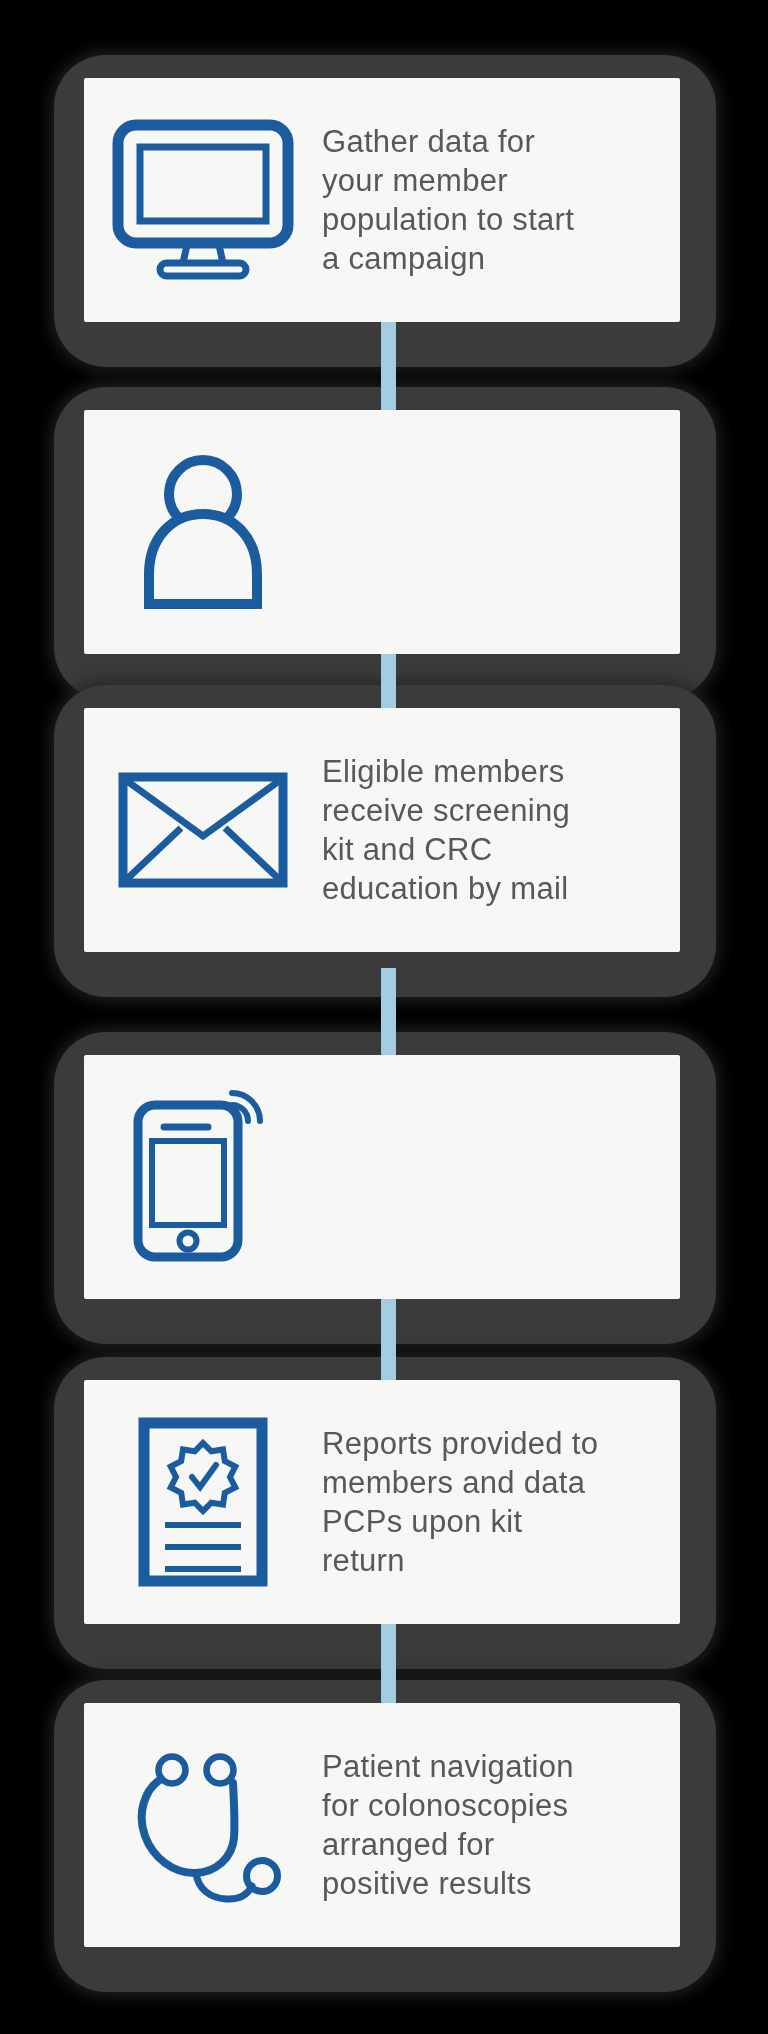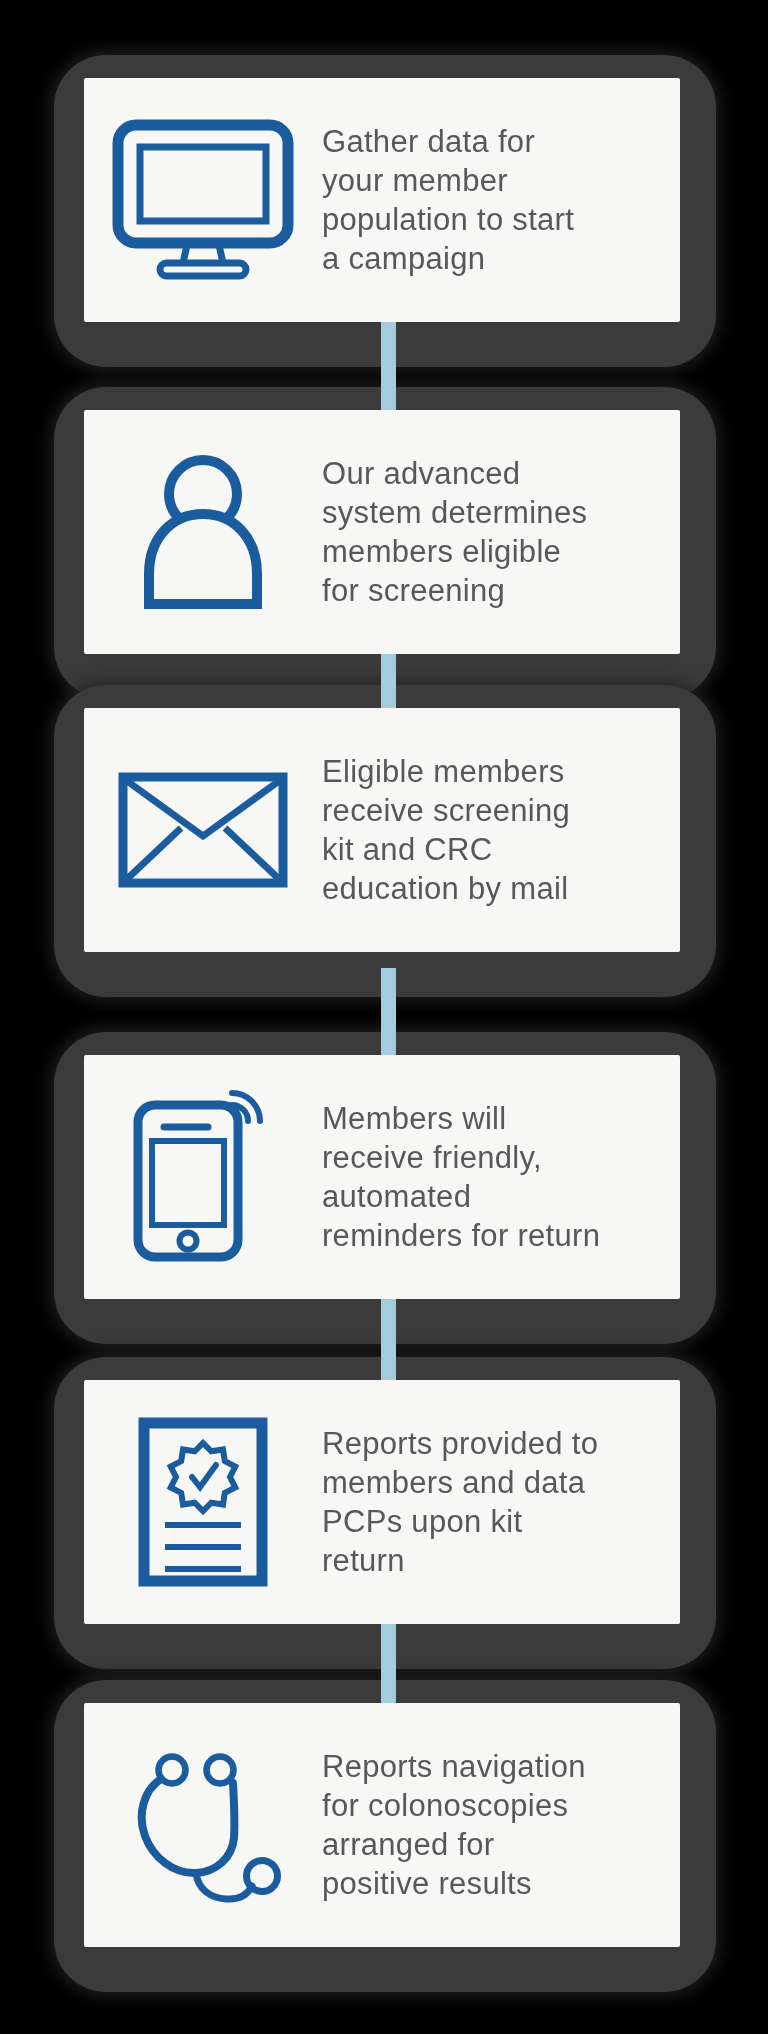--- a/index.html
+++ b/index.html
@@ -83,24 +83,20 @@
 </div>
 
 <div class="shell" style="top:387px">
   <div class="card">
     <div class="icon-box">
       <svg width="140" height="160" viewBox="0 0 140 160">
         <circle class="stroke" cx="70" cy="42" r="34" stroke-width="10"></circle>
         <path class="stroke fillbg" d="M16,152 L16,122 C16,86 39,62 70,62 C101,62 124,86 124,122 L124,152 Z" stroke-width="10"></path>
       </svg>
     </div>
-    <div class="card-text">Our advanced
-system determines
-members eligible
-for screening</div>
   </div>
 </div>
 
 <div class="shell" style="top:685px">
   <div class="card">
     <div class="icon-box">
       <svg width="170" height="116" viewBox="0 0 170 116">
         <rect class="stroke" x="5" y="5" width="160" height="106" stroke-width="9"></rect>
         <path class="stroke" d="M9,9 L85,64 L161,9" stroke-width="7"></path>
         <path class="stroke" d="M9,107 L63,56 M161,107 L107,56" stroke-width="7"></path>
@@ -118,24 +114,20 @@
     <div class="icon-box">
       <svg width="140" height="174" viewBox="0 0 140 174">
         <rect class="stroke" x="5" y="15" width="100" height="152" rx="17" stroke-width="9"></rect>
         <path class="stroke" d="M31,37 L75,37" stroke-width="7" stroke-linecap="round"></path>
         <rect class="stroke" x="19" y="51" width="72" height="84" stroke-width="6"></rect>
         <circle class="stroke" cx="55" cy="151" r="8.5" stroke-width="6"></circle>
         <path class="stroke" d="M115,31 A16,16 0 0 0 99,15" stroke-width="6" stroke-linecap="round"></path>
         <path class="stroke" d="M127,31 A28,28 0 0 0 99,3" stroke-width="6" stroke-linecap="round"></path>
       </svg>
     </div>
-    <div class="card-text">Members will
-receive friendly,
-automated
-reminders for return</div>
   </div>
 </div>
 
 <div class="shell" style="top:1357px">
   <div class="card">
     <div class="icon-box">
       <svg width="130" height="170" viewBox="0 0 130 170">
         <rect class="stroke" x="6" y="6" width="118" height="158" stroke-width="11"></rect>
         <g transform="translate(65,60)">
           <polygon class="stroke" stroke-width="6" points="0,-34 8.3,-25.7 20,-27.5 21.8,-15.9 32.3,-10.5 27,0 32.3,10.5 21.8,15.9 20,27.5 8.3,25.7 0,34 -8.3,25.7 -20,27.5 -21.8,15.9 -32.3,10.5 -27,0 -32.3,-10.5 -21.8,-15.9 -20,-27.5 -8.3,-25.7"></polygon>
@@ -155,21 +147,21 @@
   <div class="card">
     <div class="icon-box">
       <svg width="162" height="158" viewBox="0 0 162 158">
         <circle class="stroke" cx="50" cy="24" r="13.5" stroke-width="6.5"></circle>
         <circle class="stroke" cx="98" cy="24" r="13.5" stroke-width="6.5"></circle>
         <path class="stroke" d="M39,33 C22,44 15,68 23,90 C31,112 52,128 74,127 C94,126 110,112 112,92 C113,78 112,55 111,37" stroke-width="8" stroke-linecap="round"></path>
         <path class="stroke" d="M74,127 C76,143 88,152 104,153 C118,154 126,148 130,140" stroke-width="7" stroke-linecap="round"></path>
         <circle class="stroke" cx="140" cy="130" r="15.5" stroke-width="7"></circle>
       </svg>
     </div>
-    <div class="card-text">Reports navigation
+    <div class="card-text">Patient navigation
 for colonoscopies
 arranged for
 positive results</div>
   </div>
 </div>
 
 <div class="connector" style="top:316px;height:100px"></div>
 <div class="connector" style="top:648px;height:88px"></div>
 <div class="connector" style="top:968px;height:93px"></div>
 <div class="connector" style="top:1293px;height:93px"></div>

